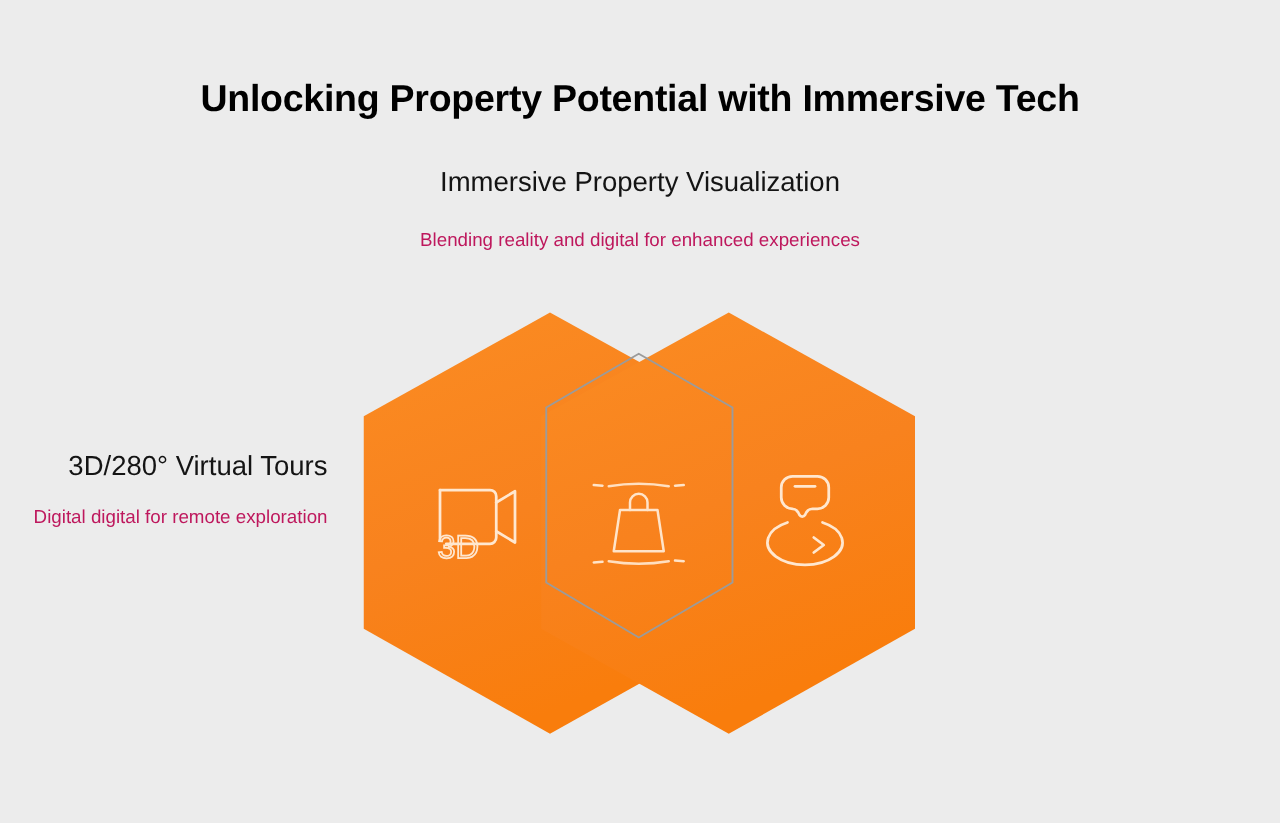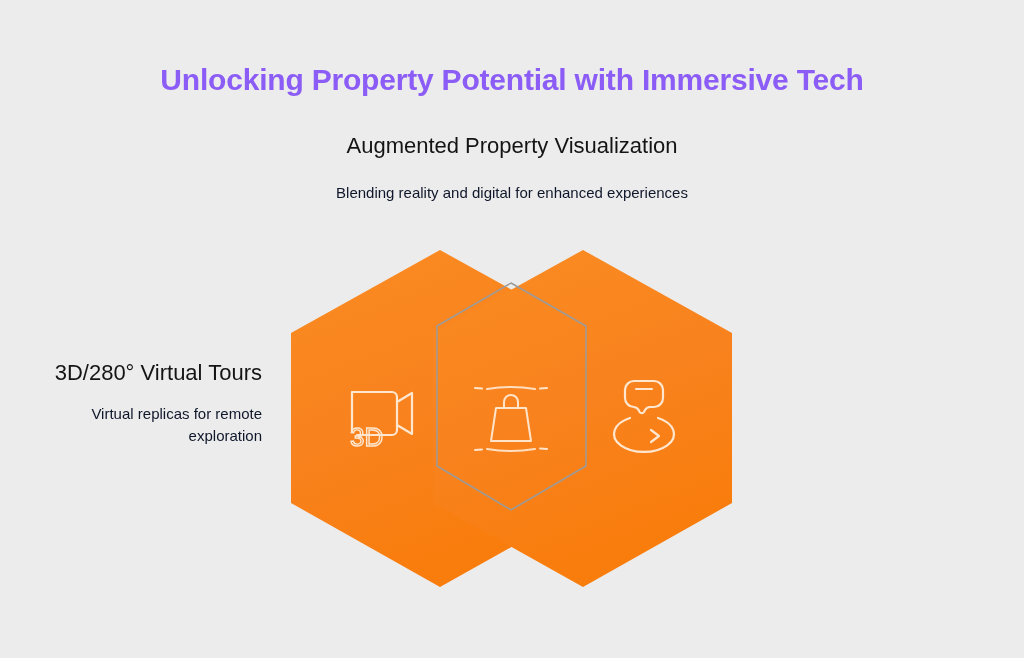--- a/index.html
+++ b/index.html
@@ -26,21 +26,21 @@
 
   
   .page-title {
     position: absolute;
     left: 0;
     top: 60px;
     width: 1024px;
     text-align: center;
     font-size: 30px;
     font-weight: bold;
-    color: #8b5cf6;
+    color: #000000;
     letter-spacing: -0.2px;
     line-height: 40px;
   }
 
   
   .hex-stage {
     position: absolute;
     left: 0;
     top: 0;
     width: 1024px;
@@ -51,21 +51,21 @@
   .label-block {
     position: absolute;
   }
   .label-heading {
     font-size: 22px;
     color: #141414;
     line-height: 29px;
   }
   .label-desc {
     font-size: 15px;
-    color: #0f172a;
+    color: #be185d;
     line-height: 22px;
   }
 
   
   #block-top {
     left: 332px;
     top: 131px;
     width: 360px;
     text-align: center;
   }
@@ -149,23 +149,23 @@
         <path d="M636,389 L652,389"></path>
 
         <path d="M630,418 a30,18 0 1 0 28,0"></path>
 
         <path d="M651,430 l8,6 l-8,6"></path>
       </g>
     </svg>
   </div>
 
   <div class="label-block" id="block-top">
-    <div class="label-heading">Augmented Property Visualization</div>
+    <div class="label-heading">Immersive Property Visualization</div>
     <div class="label-desc">Blending reality and digital for enhanced experiences</div>
   </div>
 
   <div class="label-block" id="block-left">
     <div class="label-heading">3D/280° Virtual Tours</div>
-    <div class="label-desc">Virtual replicas for remote exploration</div>
+    <div class="label-desc">Digital digital for remote exploration</div>
   </div>
 
 
 </div>
 
 </body></html>

